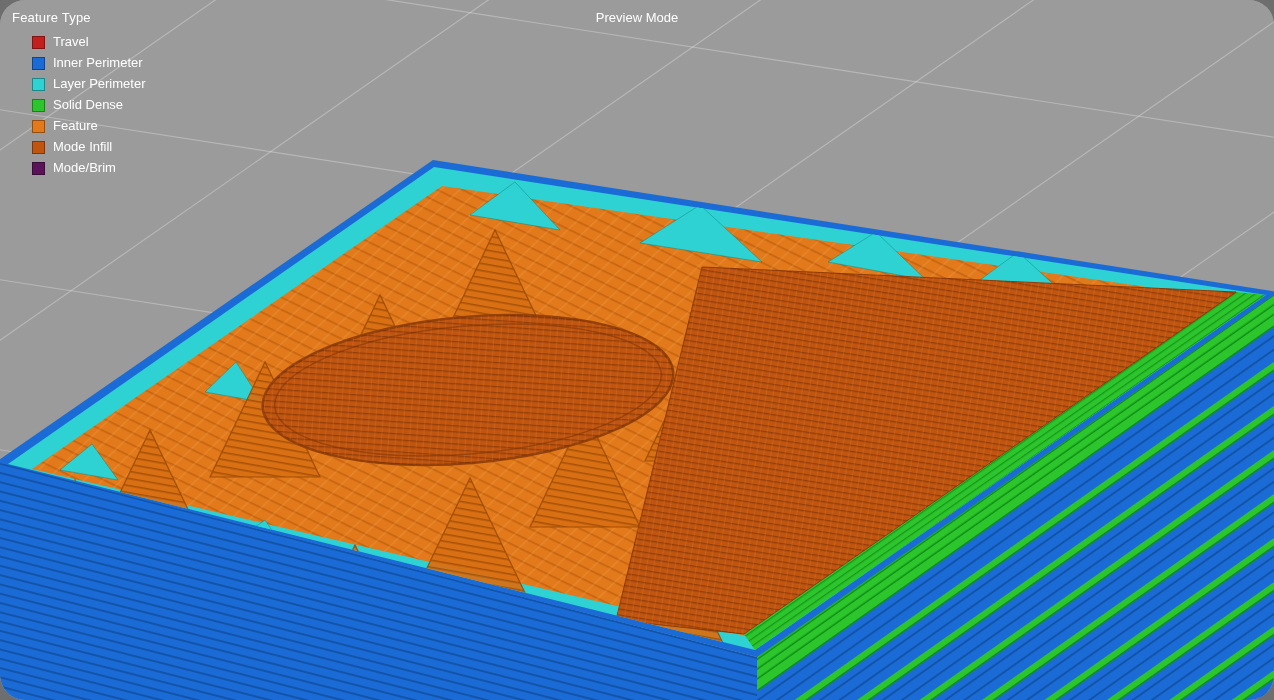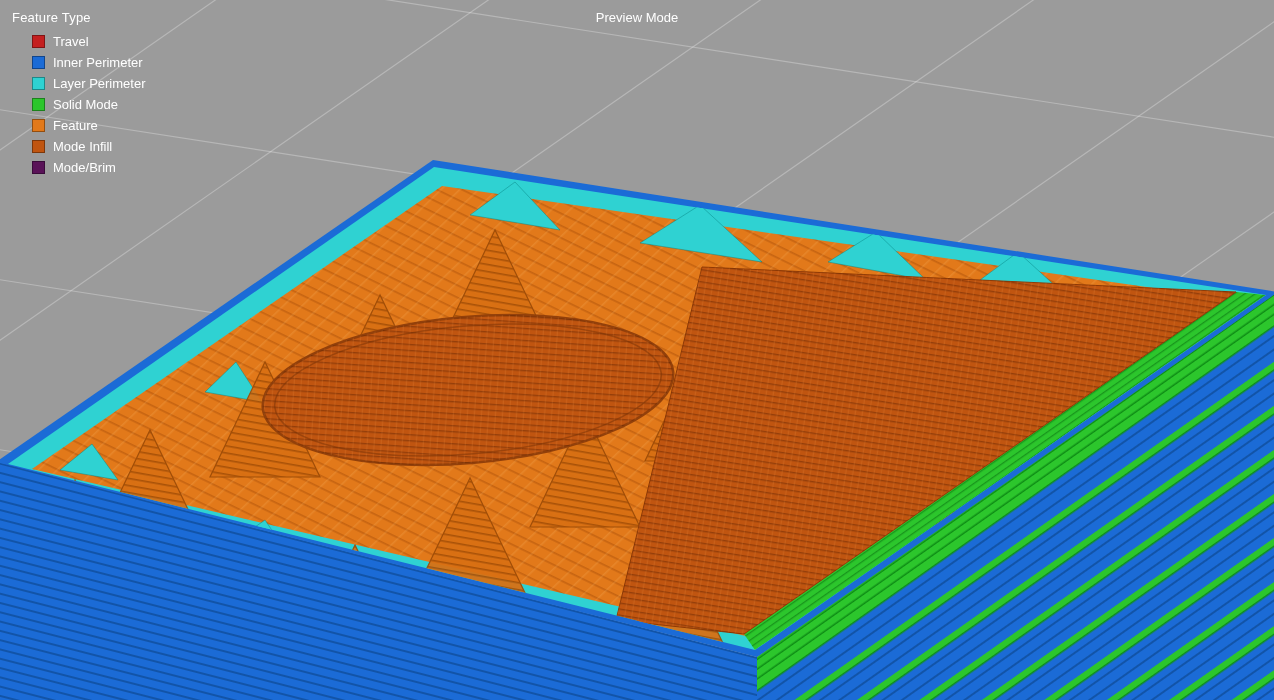--- a/index.html
+++ b/index.html
@@ -11,25 +11,26 @@
     --c-solid:#2cc62c;
     --c-infill:#e2791a;
     --c-dense:#c05510;
     --c-skirt:#5a1258;
   }
   html,body{margin:0;padding:0;background:#6e6e6e;}
   .stage{
     position:relative;width:1274px;height:700px;overflow:hidden;
     background:var(--bg);
     font-family:"Liberation Sans",sans-serif;
+    border-radius:25px;
   }
   .stage > svg{position:absolute;left:0;top:0;display:block;}
   .legend{position:absolute;top:10px;left:12px;color:#ffffff;z-index:5;}
   .legend-title{font-size:13px;margin-bottom:9px;letter-spacing:.2px;}
-  .legend-item{display:flex;align-items:center;margin-bottom:6px;font-size:13px;padding-left:20px;}
+  .legend-item{display:flex;align-items:flex-end;margin-bottom:6px;font-size:13px;padding-left:20px;}
   .swatch{width:13px;height:13px;display:inline-block;margin-right:8px;
           box-shadow:inset 0 0 0 1px rgba(0,0,0,.35);flex:0 0 auto;}
   .legend-label{white-space:nowrap;}
   .mode-label{position:absolute;top:10px;left:50%;transform:translateX(-50%);
               color:#ffffff;font-size:13px;z-index:5;}
   
   .f-outer{fill:var(--c-outer);}
   .f-inner{fill:var(--c-inner);}
   .f-infill{fill:var(--c-infill);}
   .f-dense{fill:var(--c-dense);}
@@ -175,21 +176,21 @@
         <div class="legend-item">
           <span class="swatch" style="background: rgb(27, 107, 214);"></span>
           <span class="legend-label">Inner Perimeter</span>
         </div>
         <div class="legend-item">
           <span class="swatch" style="background: rgb(47, 210, 210);"></span>
           <span class="legend-label">Layer Perimeter</span>
         </div>
         <div class="legend-item">
           <span class="swatch" style="background: rgb(44, 198, 44);"></span>
-          <span class="legend-label">Solid Mode</span>
+          <span class="legend-label">Solid Dense</span>
         </div>
         <div class="legend-item">
           <span class="swatch" style="background: rgb(226, 121, 26);"></span>
           <span class="legend-label">Feature</span>
         </div>
         <div class="legend-item">
           <span class="swatch" style="background: rgb(192, 85, 16);"></span>
           <span class="legend-label">Mode Infill</span>
         </div>
         <div class="legend-item">

